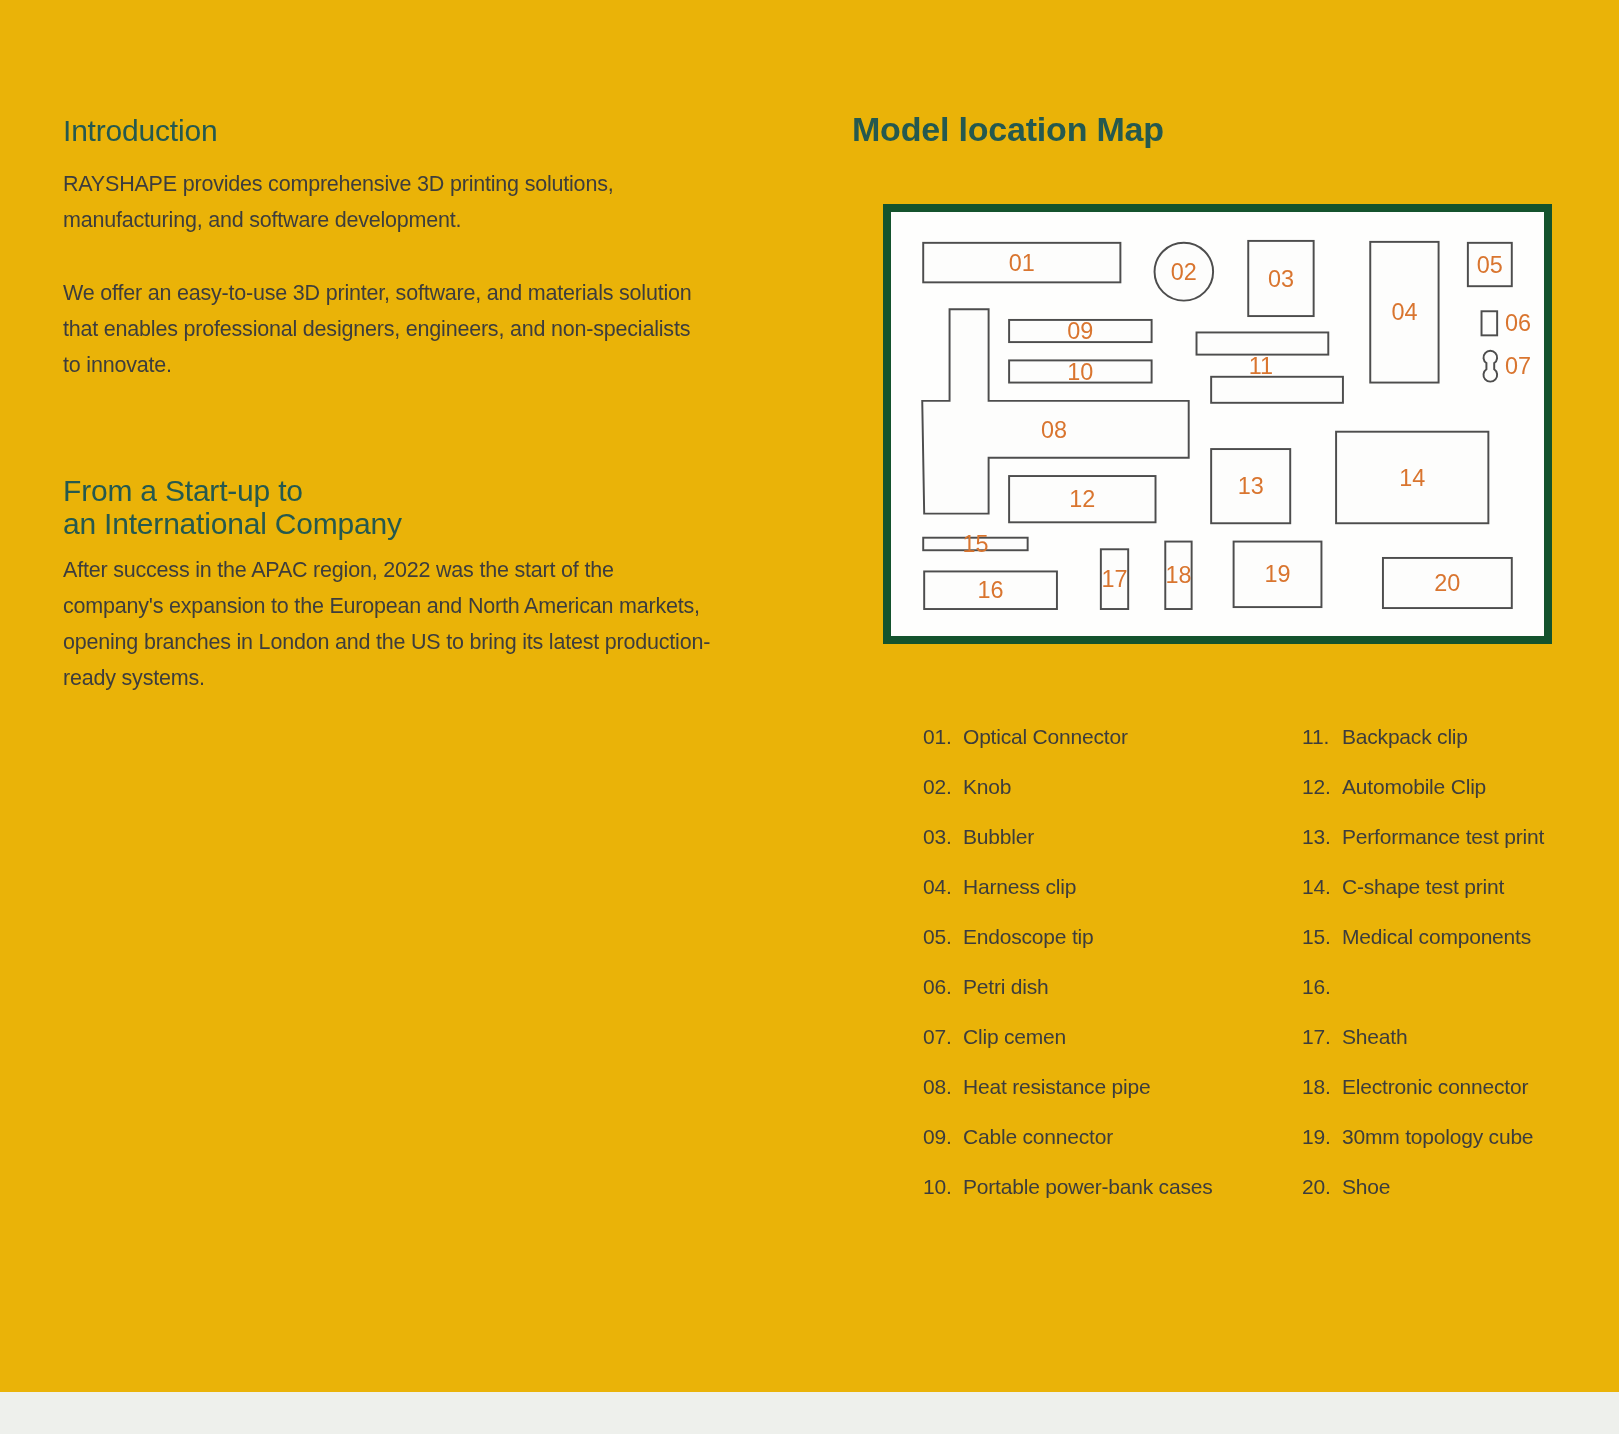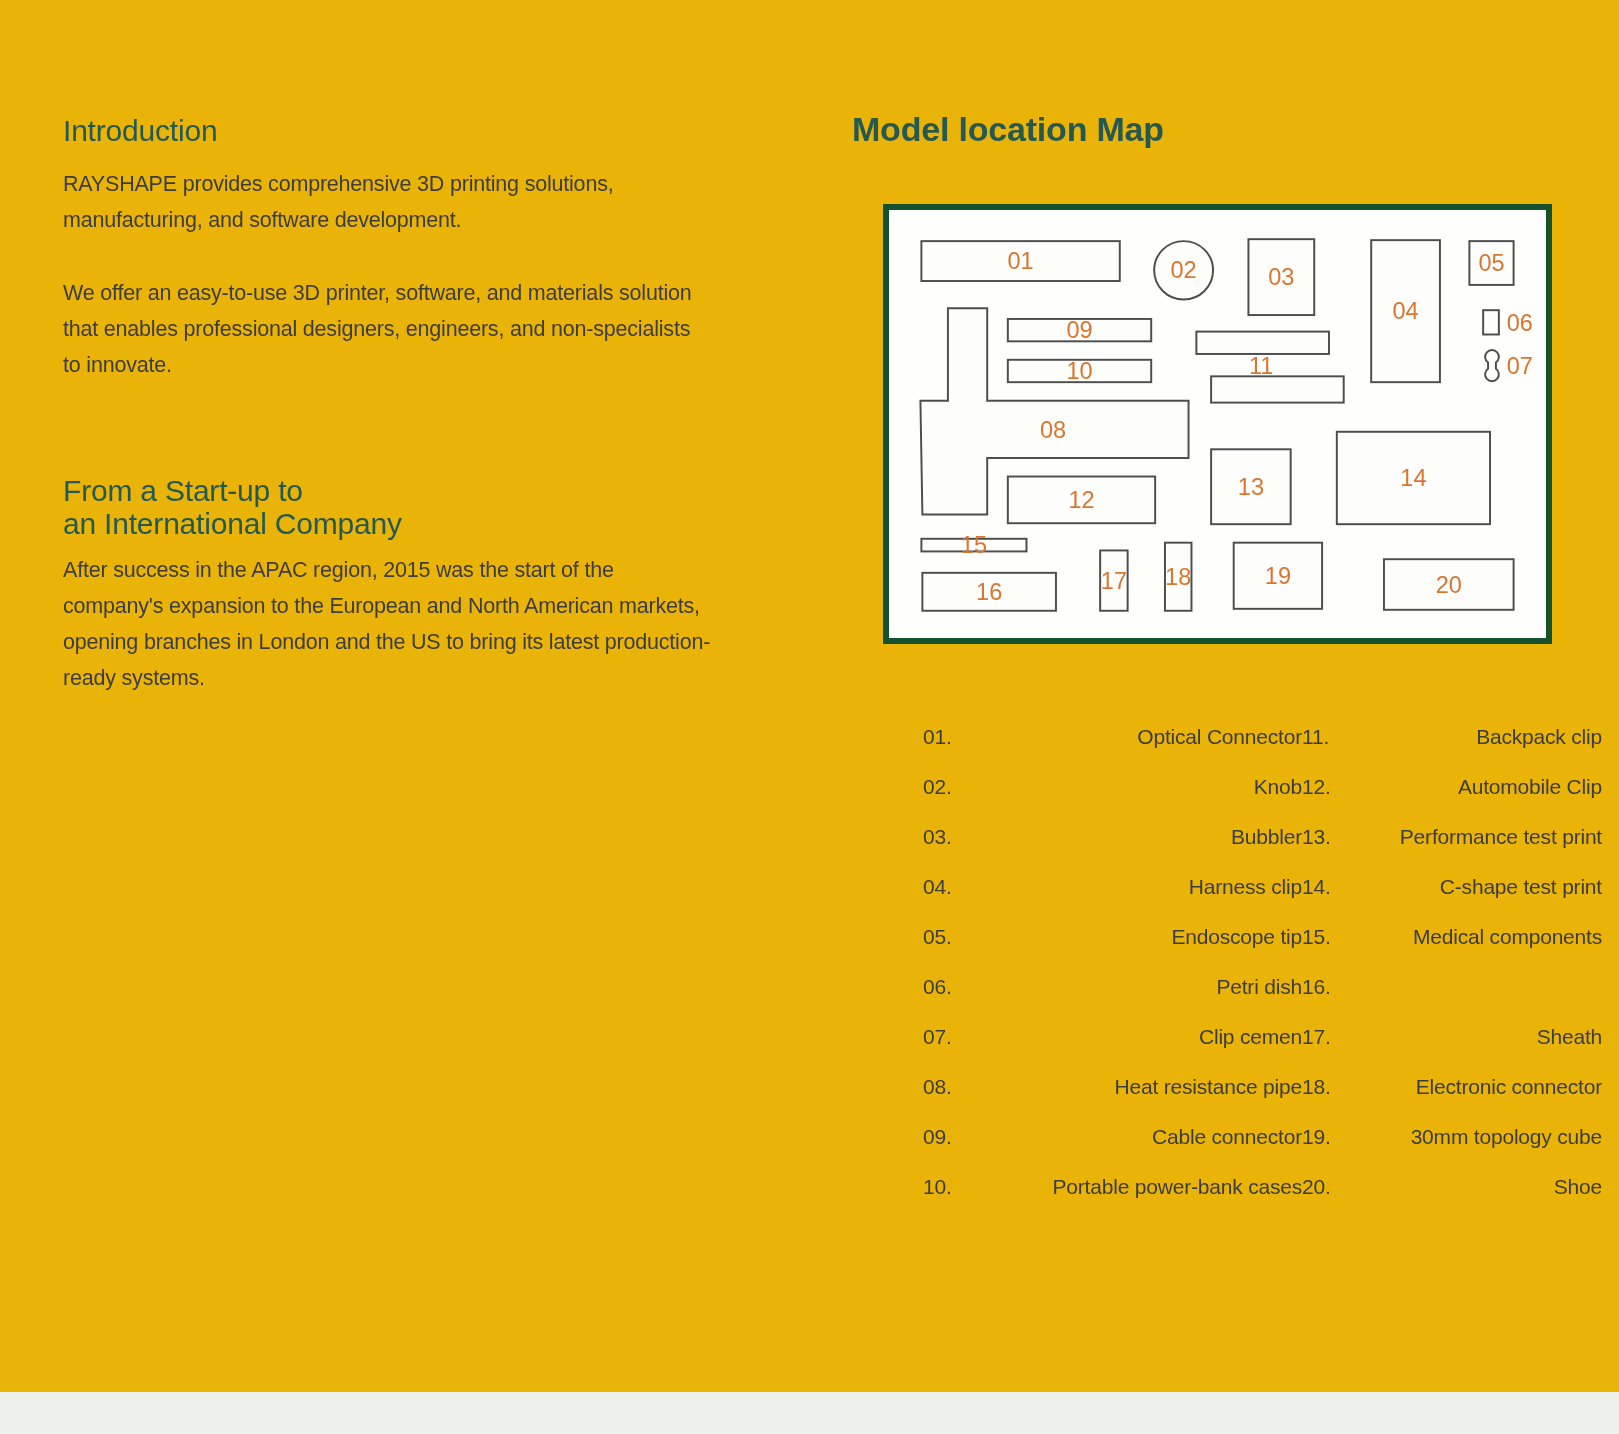--- a/index.html
+++ b/index.html
@@ -11,44 +11,44 @@
   .left-col { position:absolute; left:63px; top:114px; width:648px; }
   .h-teal { color:#25594F; font-size:30px; font-weight:500; line-height:34px; letter-spacing:-0.2px; }
   .left-col p { color:#3D3D3D; font-size:21.5px; line-height:36px; letter-spacing:-0.2px; }
   .p1 { margin-top:18px; }
   .p2 { margin-top:37px; }
   .h2-startup { margin-top:91px; line-height:33px; }
   .p3 { margin-top:12px; }
 
   
   .map-title { position:absolute; left:852px; top:110px; color:#25594F; font-size:34px; font-weight:700; letter-spacing:-0.2px; }
-  .map-frame { position:absolute; left:883px; top:204px; width:669px; height:440px; background:#FEFEFD; border:6px solid #14532d; }
+  .map-frame { position:absolute; left:883px; top:204px; width:669px; height:440px; background:#FEFEFD; border:8px solid #14532d; }
   .map-frame svg { display:block; width:100%; height:100%; }
   .shape { fill:#FDFDFC; stroke:#4D4D4D; stroke-width:2; }
   .map-label { fill:#D9752F; font-family:"Liberation Sans","DejaVu Sans",sans-serif; font-size:24px; font-weight:500; }
 
   
   .legend { position:absolute; left:923px; top:723px; display:flex; }
   .legend-col-1 { width:379px; }
   .legend-col-2 { width:300px; }
   .legend-item { display:flex; font-size:21px; line-height:27px; color:#3D3D3D; margin-bottom:23px; letter-spacing:-0.2px; }
   .legend-item .num { flex:0 0 40px; }
-  .legend-item .name { flex:1 1 auto;text-align:right; }
+  .legend-item .name { flex:1 1 auto; }
 </style>
 </head>
 <body>
 
 <div class="page">
 
   <section class="left-col">
     <h2 class="h-teal">Introduction</h2>
     <p class="p1">RAYSHAPE provides comprehensive 3D printing solutions, manufacturing, and software development.</p>
     <p class="p2">We offer an easy-to-use 3D printer, software, and materials solution that enables professional designers, engineers, and non-specialists to innovate.</p>
     <h2 class="h-teal h2-startup"><span>From a Start-up to</span><br><span>an International Company</span></h2>
-    <p class="p3">After success in the APAC region, 2015 was the start of the company's expansion to the European and North American markets, opening branches in London and the US to bring its latest production-ready systems.</p>
+    <p class="p3">After success in the APAC region, 2022 was the start of the company's expansion to the European and North American markets, opening branches in London and the US to bring its latest production-ready systems.</p>
   </section>
 
   <h1 class="map-title">Model location Map</h1>
 
   <div class="map-frame">
     <svg id="map-svg" viewBox="0 0 669 440" preserveAspectRatio="none">
         <rect x="33" y="32" width="202" height="41" class="shape"></rect>
         <text x="134" y="52.5" dy="0.35em" text-anchor="middle" class="map-label">01</text>
         <circle cx="300" cy="62" r="30" class="shape"></circle>
         <text x="300" y="62" dy="0.35em" text-anchor="middle" class="map-label">02</text>

